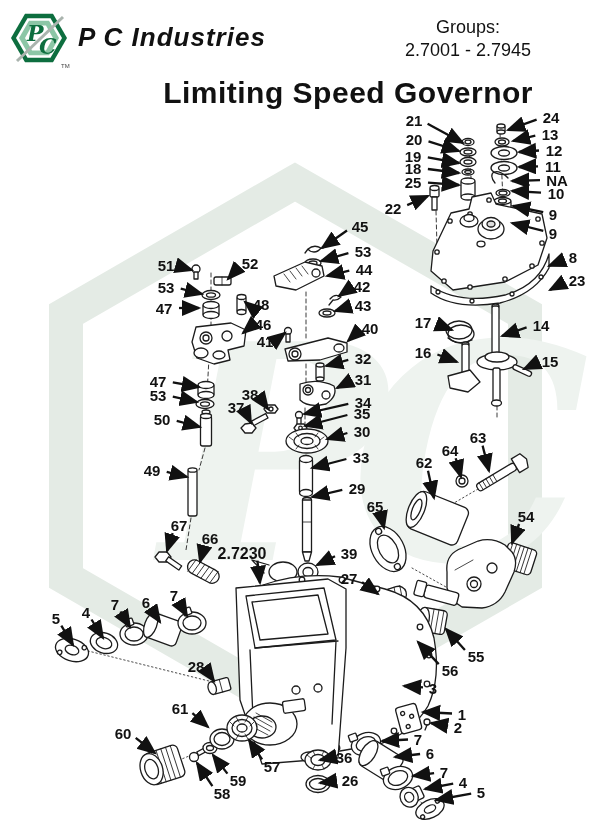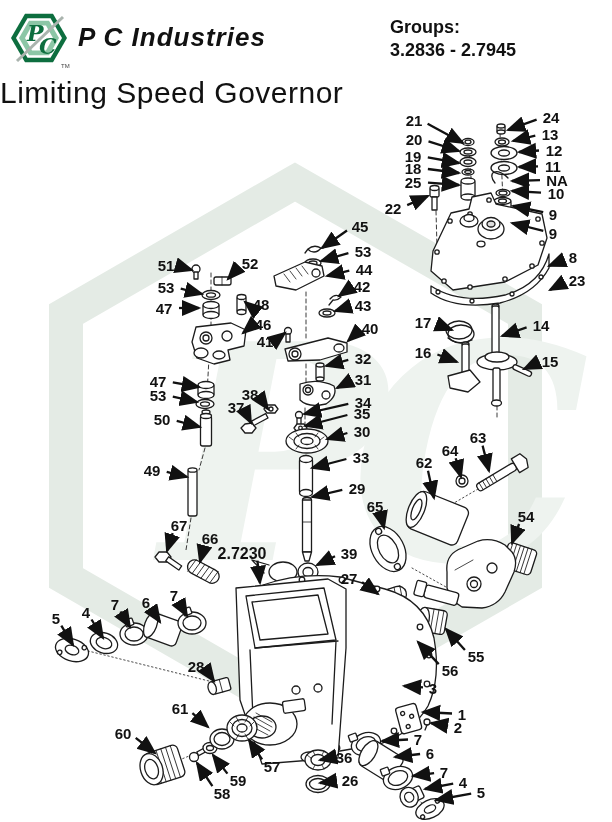--- a/index.html
+++ b/index.html
@@ -2,24 +2,24 @@
 <html><head>
 <meta charset="utf-8">
 <style>
   html,body{margin:0;padding:0}
   body{width:612px;height:822px;position:relative;background:#ffffff;overflow:hidden;
        font-family:"Liberation Sans",sans-serif;color:#111}
   .header{position:absolute;top:4px;left:0;width:612px;height:64px}
   .logo{position:absolute;left:8px;top:4px}
   .brand{position:absolute;left:78px;top:18px;font-size:26px;font-weight:bold;font-style:italic;
          letter-spacing:1px;white-space:nowrap}
-  .groups{position:absolute;left:390px;top:12px;width:180px;text-align:left;font-weight:bold;
+  .groups{position:absolute;left:378px;top:12px;width:180px;text-align:center;font-weight:normal;
           font-size:18px;line-height:1.3}
-  .title{position:absolute;top:76px;left:0;width:533px;text-align:left;margin:0;
-         font-size:30px;font-weight:normal;letter-spacing:.5px}
+  .title{position:absolute;top:76px;left:0;width:533px;text-align:right;margin:0;
+         font-size:30px;font-weight:bold;letter-spacing:.5px}
   #diagram{position:absolute;left:0;top:0;width:612px;height:822px}
   .co-label{font:bold 15px "Liberation Sans",sans-serif;fill:#111}
   .co-label.big{font-size:16px}
   .co-arrow{stroke:#111;stroke-width:2.3;fill:none}
   .art{stroke:#1c1c1c;fill:#fff;stroke-width:1.3;stroke-linejoin:round;stroke-linecap:round}
   .nf{fill:none}
   .dash{stroke:#3a3a3a;stroke-width:1;stroke-dasharray:4 3;fill:none}
   .dot{stroke:#4a4a4a;stroke-width:1;stroke-dasharray:1.5 2.6;fill:none}
   .hl{stroke:#1c1c1c;stroke-width:.8;fill:none}
   .wm{fill:none;stroke:#e4ebe5;stroke-width:34}
@@ -646,17 +646,17 @@
     <polygon points="51,30 41,47.2 21,47.2 11,30 21,12.8 41,12.8" fill="#8cc6a6"></polygon>
     <polygon points="45,30 38,42.5 24,42.5 17,30 24,17.5 38,17.5" fill="#ffffff"></polygon>
     <line x1="9" y1="53" x2="55" y2="9" stroke="#aab4ae" stroke-width="3"></line>
     <text x="19" y="33" font-family="DejaVu Serif, serif" font-style="italic" font-weight="bold" font-size="22" fill="#0d6e3f">P</text>
     <text x="31" y="46" font-family="DejaVu Serif, serif" font-style="italic" font-weight="bold" font-size="22" fill="#0d6e3f">C</text>
     <text x="53" y="60" font-size="6" fill="#444">TM</text>
   </svg>
   <div class="brand">P C Industries</div>
   <div class="groups">
     <div>Groups:</div>
-    <div>3.2836 - 2.7945</div>
+    <div>2.7001 - 2.7945</div>
   </div>
 </div>
 
 <h1 class="title">Limiting Speed Governor</h1>
 
 </body></html>

